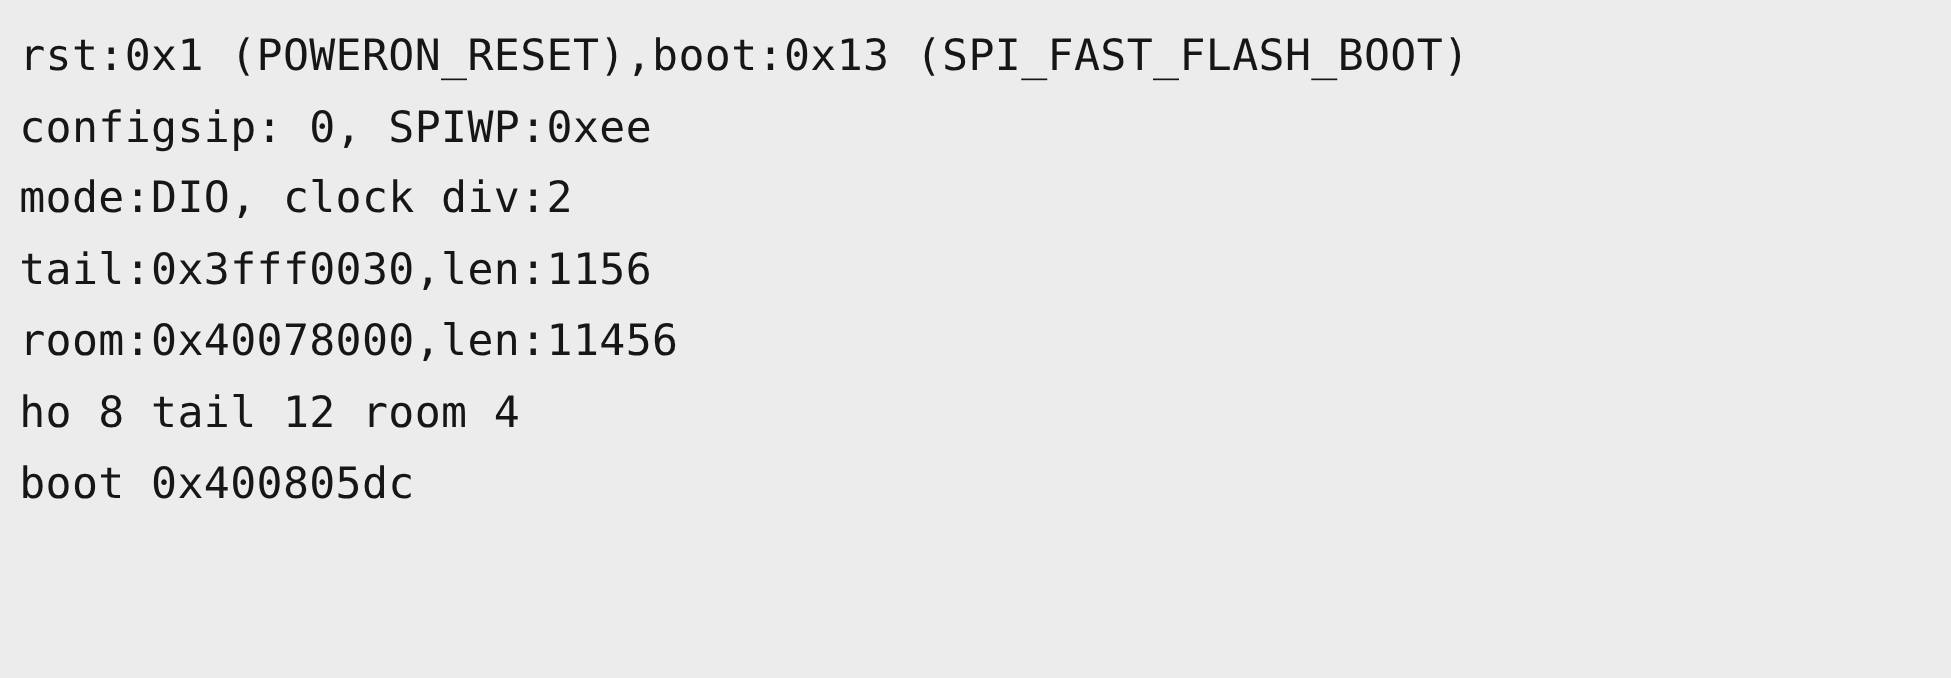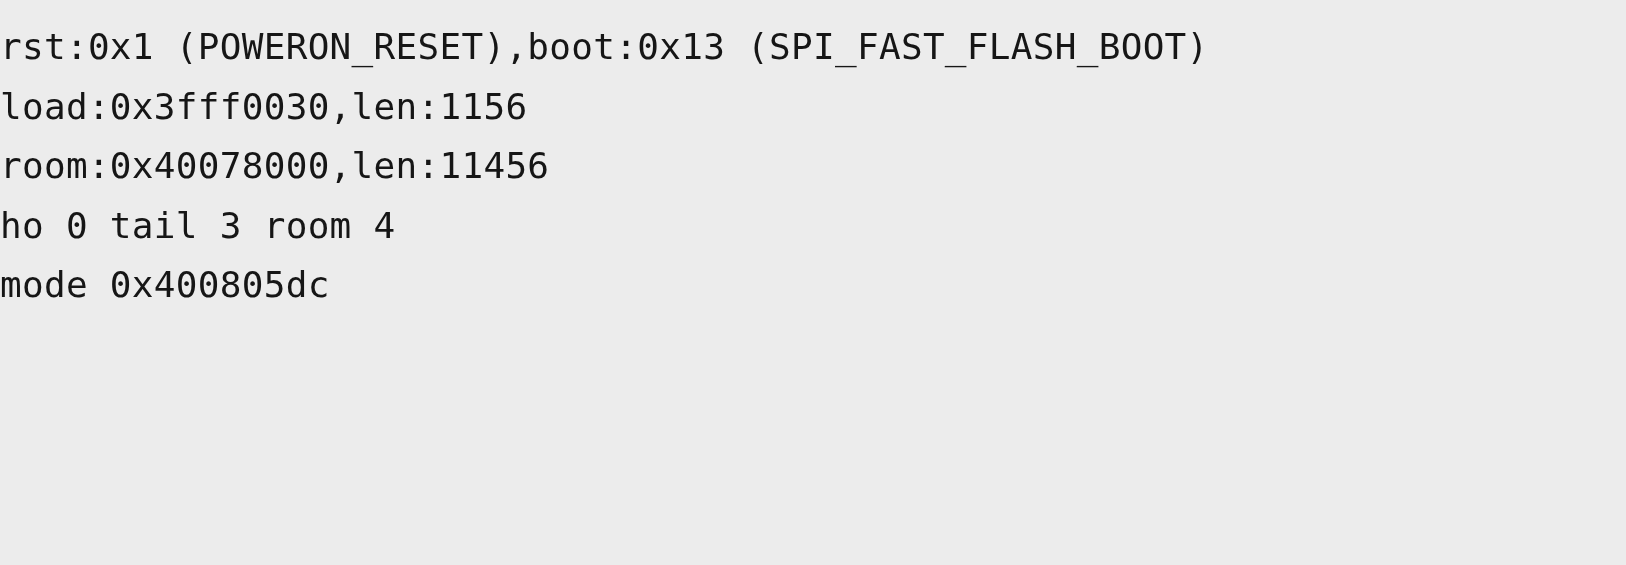--- a/index.html
+++ b/index.html
@@ -7,36 +7,38 @@
     padding: 0;
     width: 1626px;
     height: 565px;
     overflow: hidden;
     background: #ececec;
   }
   .console {
     box-sizing: border-box;
     width: 1626px;
     height: 565px;
-    padding: 17px 0 0 0;
+    padding: 17px 0 0 16px;
     background: #ececec;
     font-family: "DejaVu Sans Mono", "Liberation Mono", monospace;
     font-size: 36px;
     line-height: 59.5px;
     letter-spacing: 0.3px;
     color: #161616;
   }
   .console-line {
     white-space: pre;
     margin: 0;
     padding: 0;
   }
 </style>
 </head>
 <body>
 
 <div class="console">
   <div class="console-line">rst:0x1 (POWERON_RESET),boot:0x13 (SPI_FAST_FLASH_BOOT)</div>
-  <div class="console-line">load:0x3fff0030,len:1156</div>
+  <div class="console-line">configsip: 0, SPIWP:0xee</div>
+  <div class="console-line">mode:DIO, clock div:2</div>
+  <div class="console-line">tail:0x3fff0030,len:1156</div>
   <div class="console-line">room:0x40078000,len:11456</div>
-  <div class="console-line">ho 0 tail 3 room 4</div>
-  <div class="console-line">mode 0x400805dc</div>
+  <div class="console-line">ho 8 tail 12 room 4</div>
+  <div class="console-line">boot 0x400805dc</div>
 </div>
 
 </body></html>

